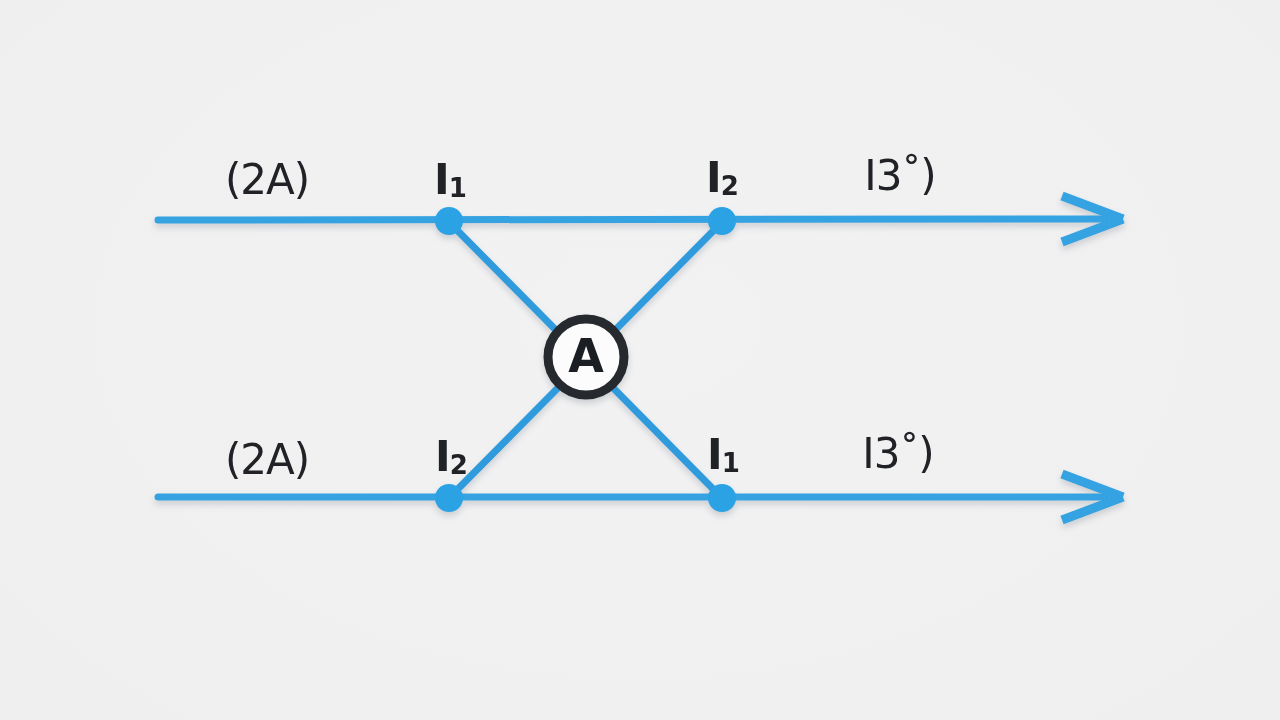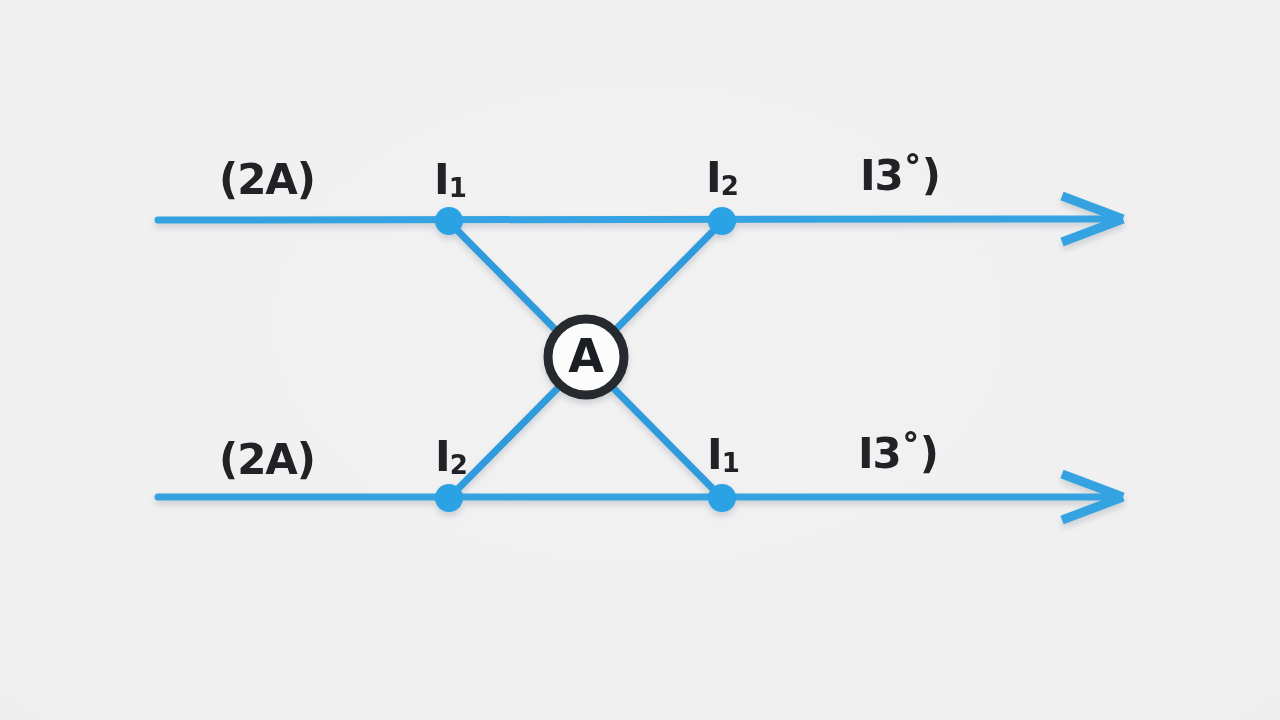--- a/index.html
+++ b/index.html
@@ -20,21 +20,21 @@
     position: absolute;
     left: 0; top: 0;
     width: 1280px; height: 720px;
     filter: drop-shadow(0px 4px 3px rgba(110,118,130,0.28));
   }
   .label {
     position: absolute;
     transform: translate(-50%, -50%);
     color: #202226;
     font-size: 42px;
-    font-weight: 700;
+    font-weight: 400;
     letter-spacing: -1px;
     white-space: nowrap;
     line-height: 1;
   }
   .label.current { font-weight: 700; }
   .label .sub {
     font-size: 0.62em;
     vertical-align: -0.15em;
     font-weight: 700;
   }

